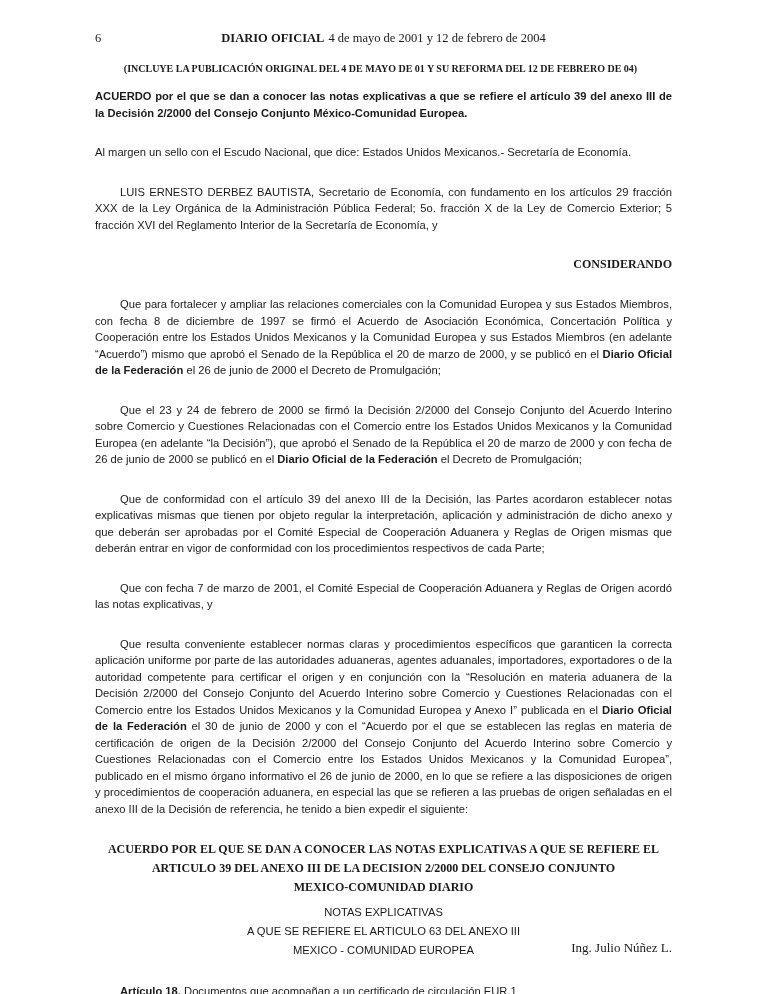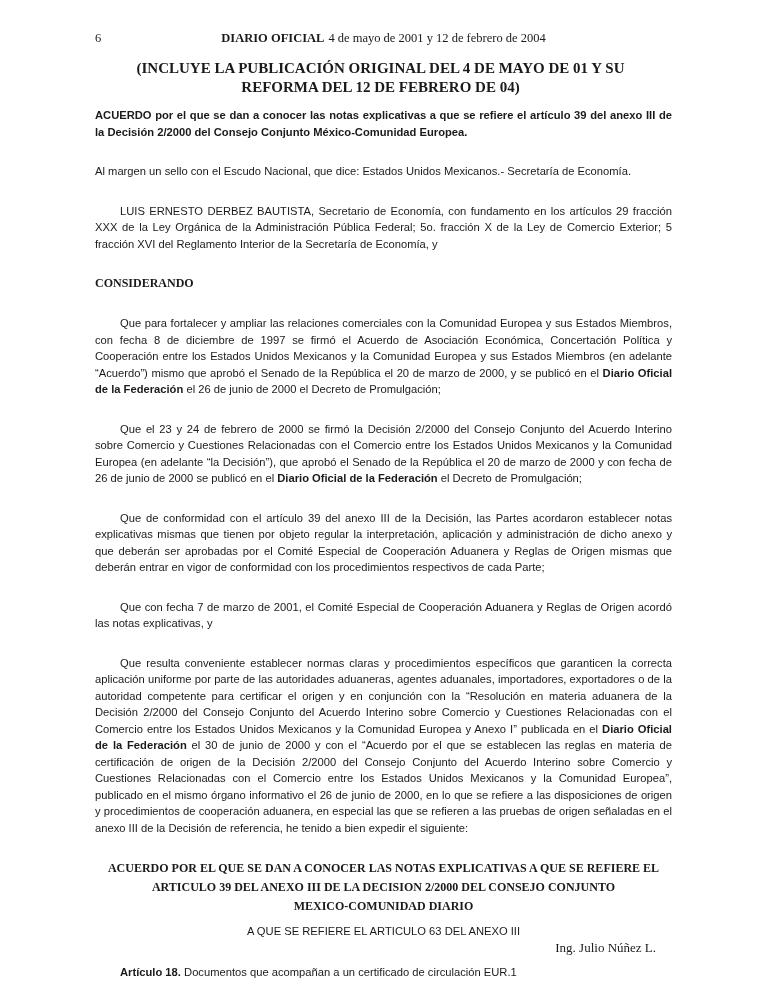--- a/index.html
+++ b/index.html
@@ -22,53 +22,53 @@
     text-align: center;
     font-family: "Liberation Serif", serif;
     font-size: 12.5px;
     margin-bottom: 8px;
     height: 17px;
   }
   .page-num { position: absolute; left: 0; top: 0; }
   .journal { font-weight: bold; margin-right: 4px; }
   .main-title {
     font-family: "Liberation Serif", serif;
-    font-size: 15px;
+    font-size: 10px;
     font-weight: bold;
     text-align: center;
     line-height: 19px;
     margin: 12px 24px 10px 18px;
   }
   .summary { font-weight: bold; text-align: justify; margin: 8px 0 6px 0; }
   .body-p { text-align: justify; margin: 23px 0; }
   .indent { text-indent: 25px; }
   .section-heading {
     font-family: "Liberation Serif", serif;
     font-size: 12px;
     font-weight: bold;
-    text-align: left;
+    text-align: right;
     margin: 8px 0 6px 0;
     line-height: 17px;
   }
   .final-heading {
     font-family: "Liberation Serif", serif;
     font-size: 12px;
     font-weight: bold;
     text-align: center;
     line-height: 19px;
     margin: 9px 0 6px 0;
   }
   .notas-block {
     text-align: center;
     line-height: 19px;
     margin: 5px 0 8px 0;
   }
   .signature {
     position: absolute;
-    right: 112px;
+    right: 96px;
     bottom: 38px;
     font-family: "Liberation Serif", serif;
     font-size: 13px;
   }
   b { font-weight: bold; }
 </style>
 </head>
 <body>
 
 <div class="page">
@@ -94,20 +94,22 @@
   <p class="body-p indent"><span>Que con fecha 7 de marzo de 2001, el Comité Especial de Cooperación Aduanera y Reglas de Origen acordó las notas explicativas, y</span></p>
   <p class="body-p indent"><span>Que resulta conveniente establecer normas claras y procedimientos específicos que garanticen la correcta aplicación uniforme por parte de las autoridades aduaneras, agentes aduanales, importadores, exportadores o de la autoridad competente para certificar el origen y en conjunción con la “Resolución en materia aduanera de la Decisión 2/2000 del Consejo Conjunto del Acuerdo Interino sobre Comercio y Cuestiones Relacionadas con el Comercio entre los Estados Unidos Mexicanos y la Comunidad Europea y Anexo I” publicada en el </span><b>Diario Oficial de la Federación</b><span> el 30 de junio de 2000 y con el “Acuerdo por el que se establecen las reglas en materia de certificación de origen de la Decisión 2/2000 del Consejo Conjunto del Acuerdo Interino sobre Comercio y Cuestiones Relacionadas con el Comercio entre los Estados Unidos Mexicanos y la Comunidad Europea”, publicado en el mismo órgano informativo el 26 de junio de 2000, en lo que se refiere a las disposiciones de origen y procedimientos de cooperación aduanera, en especial las que se refieren a las pruebas de origen señaladas en el anexo III de la Decisión de referencia, he tenido a bien expedir el siguiente:</span></p>
 
   <div class="final-heading">
     <div>ACUERDO POR EL QUE SE DAN A CONOCER LAS NOTAS EXPLICATIVAS A QUE SE REFIERE EL</div>
     <div>ARTICULO 39 DEL ANEXO III DE LA DECISION 2/2000 DEL CONSEJO CONJUNTO</div>
     <div>MEXICO-COMUNIDAD DIARIO</div>
   </div>
 
   <div class="notas-block">
+    <div>NOTAS EXPLICATIVAS</div>
     <div>A QUE SE REFIERE EL ARTICULO 63 DEL ANEXO III</div>
+    <div>MEXICO - COMUNIDAD EUROPEA</div>
   </div>
 
   <p class="body-p indent"><b>Artículo 18.</b><span> Documentos que acompañan a un certificado de circulación EUR.1</span></p>
 
   <div class="signature">Ing. Julio Núñez L.</div>
 
 </div>
 
 </body></html>

